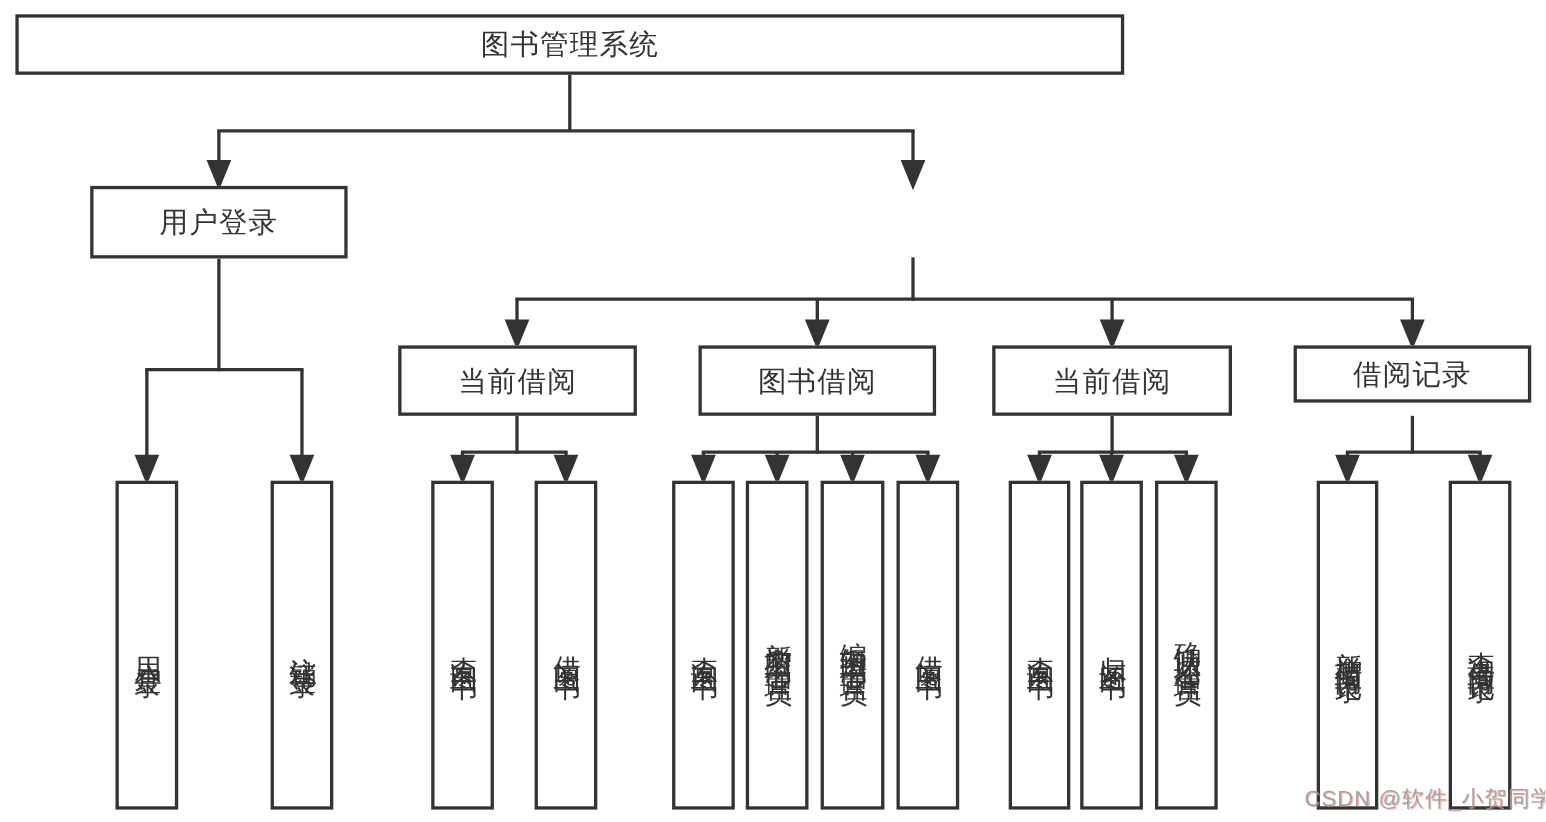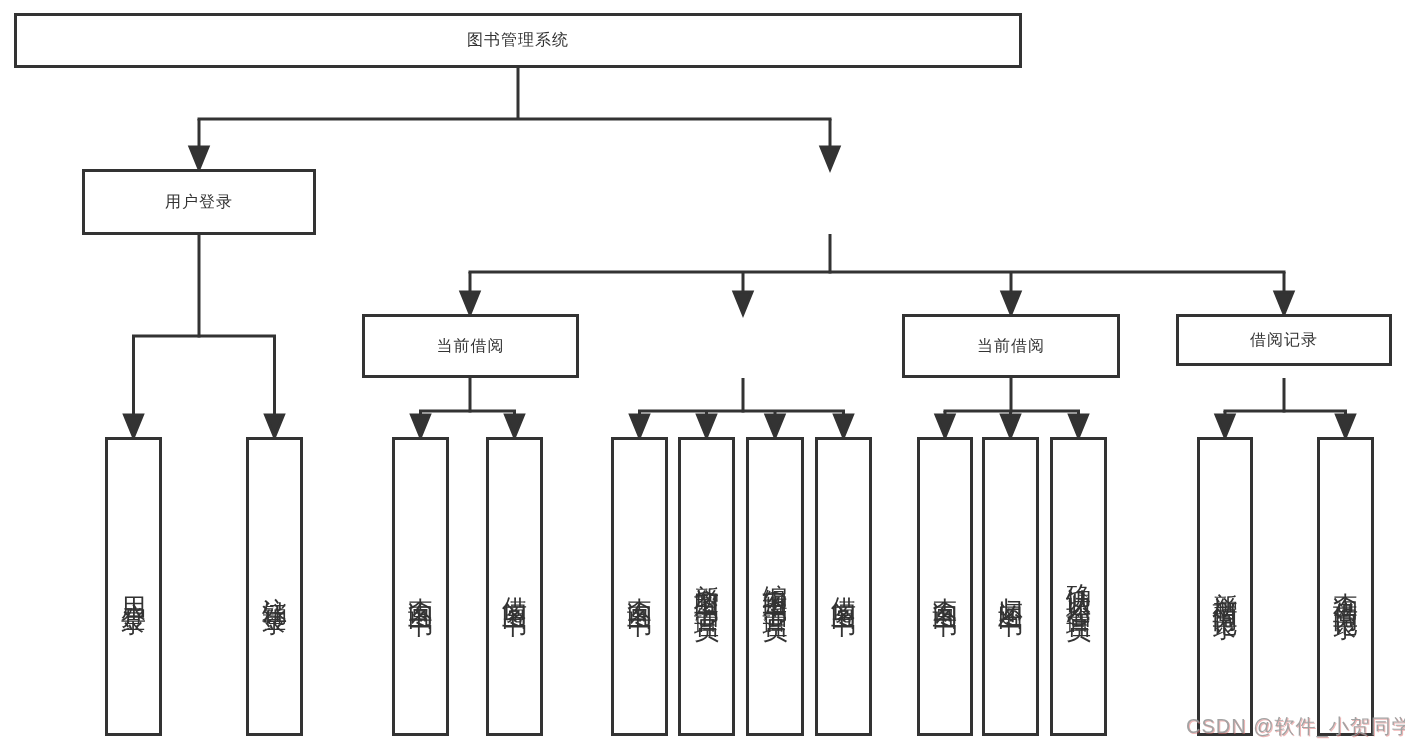--- a/index.html
+++ b/index.html
@@ -14,21 +14,21 @@
   .box{
     position:absolute;
     box-sizing:border-box;
     background:#ffffff;
     border:3px solid #333333;
     display:flex;align-items:center;justify-content:center;
     color:#333333;
     z-index:1;
   }
   .box .hlabel{
-    font-size:16px;
+    font-size:26px;
     letter-spacing:1px;
     white-space:nowrap;
   }
   .box .vlabel{
     writing-mode:vertical-rl;
     text-orientation:mixed;
     font-size:25px;
     letter-spacing:5px;
     line-height:1;
     white-space:nowrap;
@@ -119,20 +119,23 @@
     <span class="hlabel">图书管理系统</span>
   </div>
 
   <div class="box" style="left:82px;top:169px;width:234px;height:66px">
     <span class="hlabel">用户登录</span>
   </div>
 
   <div class="box" style="left:362px;top:314px;width:217px;height:64px">
     <span class="hlabel">当前借阅</span>
   </div>
+  <div class="box" style="left:635px;top:314px;width:216px;height:64px">
+    <span class="hlabel">图书借阅</span>
+  </div>
   <div class="box" style="left:902px;top:314px;width:218px;height:64px">
     <span class="hlabel">当前借阅</span>
   </div>
   <div class="box" style="left:1176px;top:314px;width:216px;height:52px">
     <span class="hlabel">借阅记录</span>
   </div>
 
   <div class="box" style="left:105px;top:437px;width:57px;height:299px">
     <span class="vlabel">用户登录</span>
   </div>

